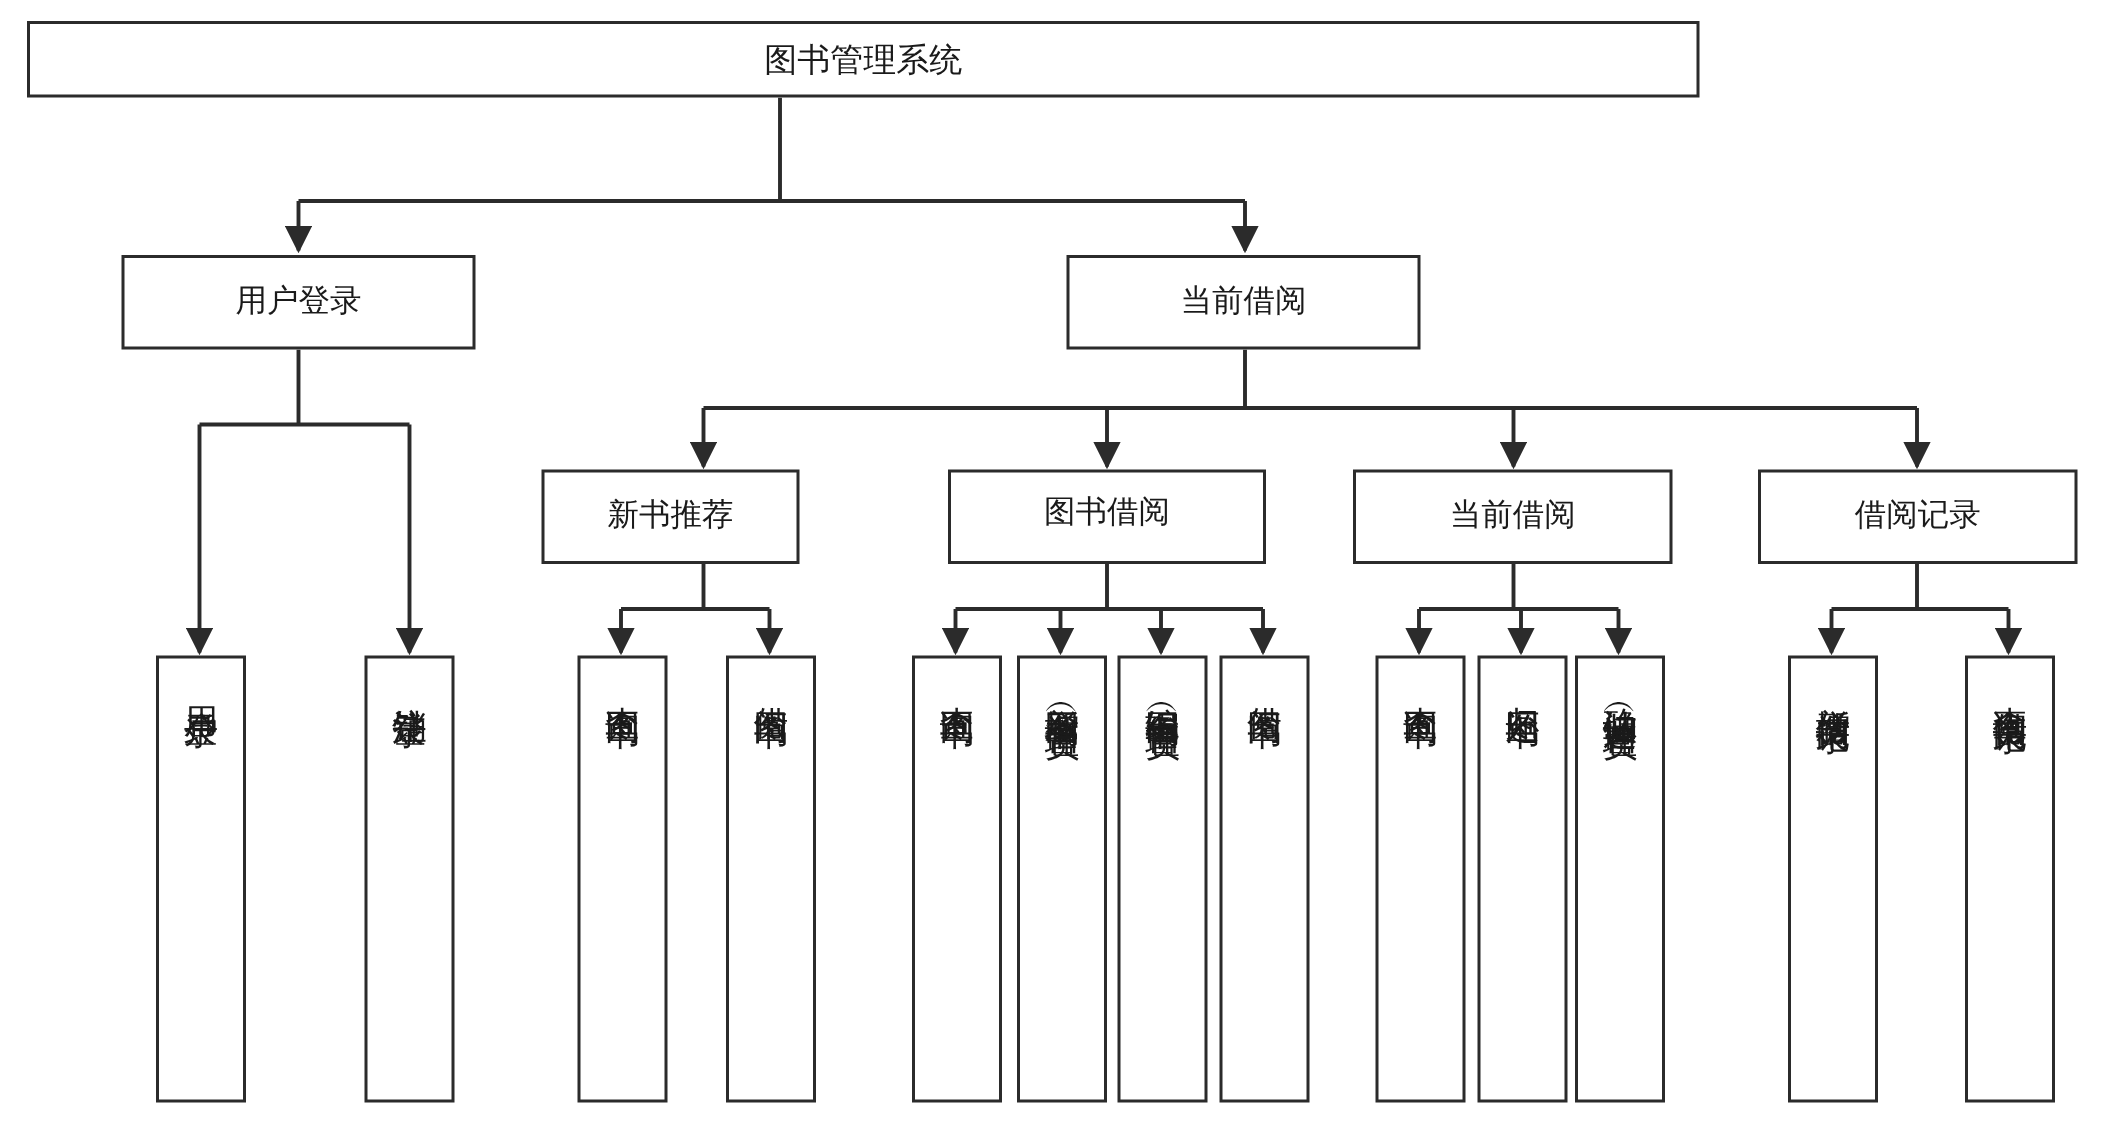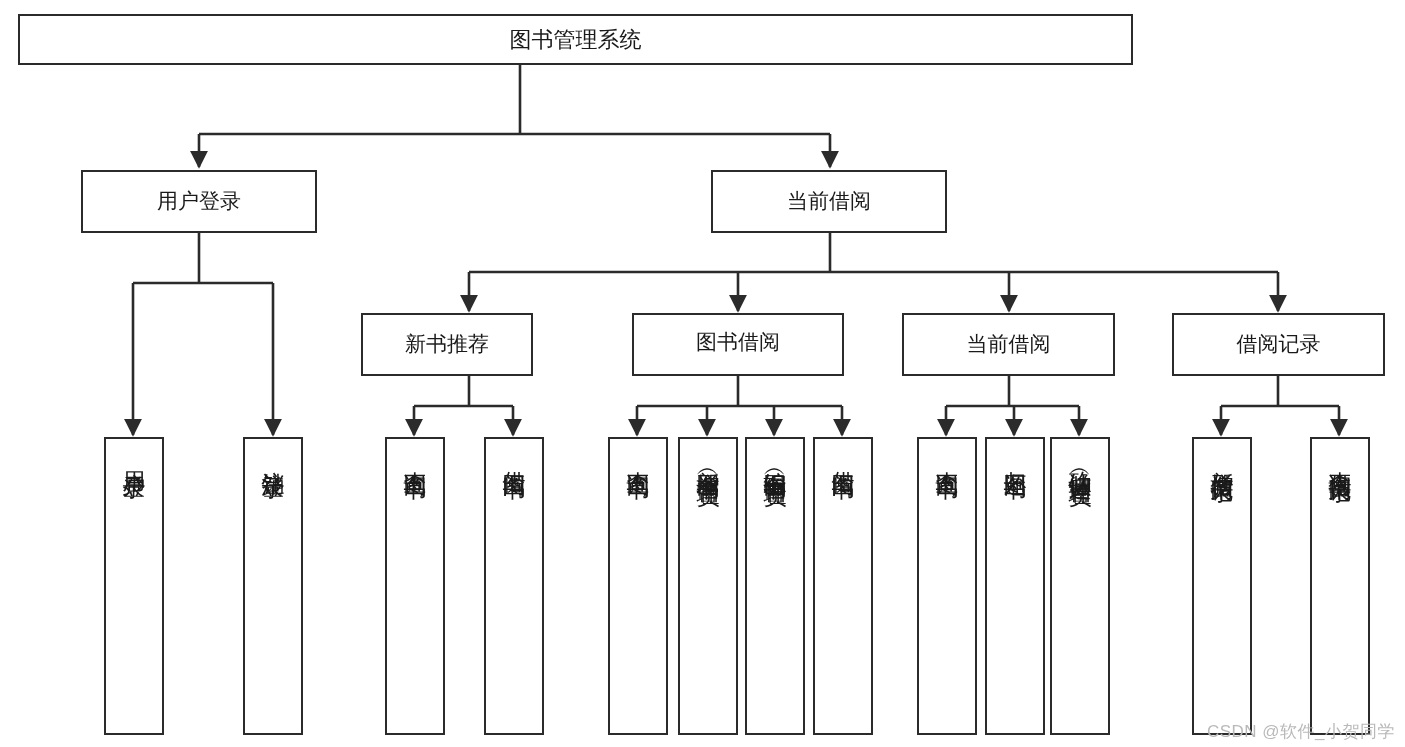--- a/index.html
+++ b/index.html
@@ -186,14 +186,13 @@
     <span class="node-label">确认归还（管理员）</span>
   </div>
 
   <div class="node vertical" style="left:1192px; top:437px; width:60px; height:298px;">
     <span class="node-label">新增借阅记录</span>
   </div>
   <div class="node vertical" style="left:1310px; top:437px; width:60px; height:298px;">
     <span class="node-label">查询借阅记录</span>
   </div>
 
-  <div id="watermark">CSDN @软件_小贺同学</div>
 </div>
 
 </body></html>

